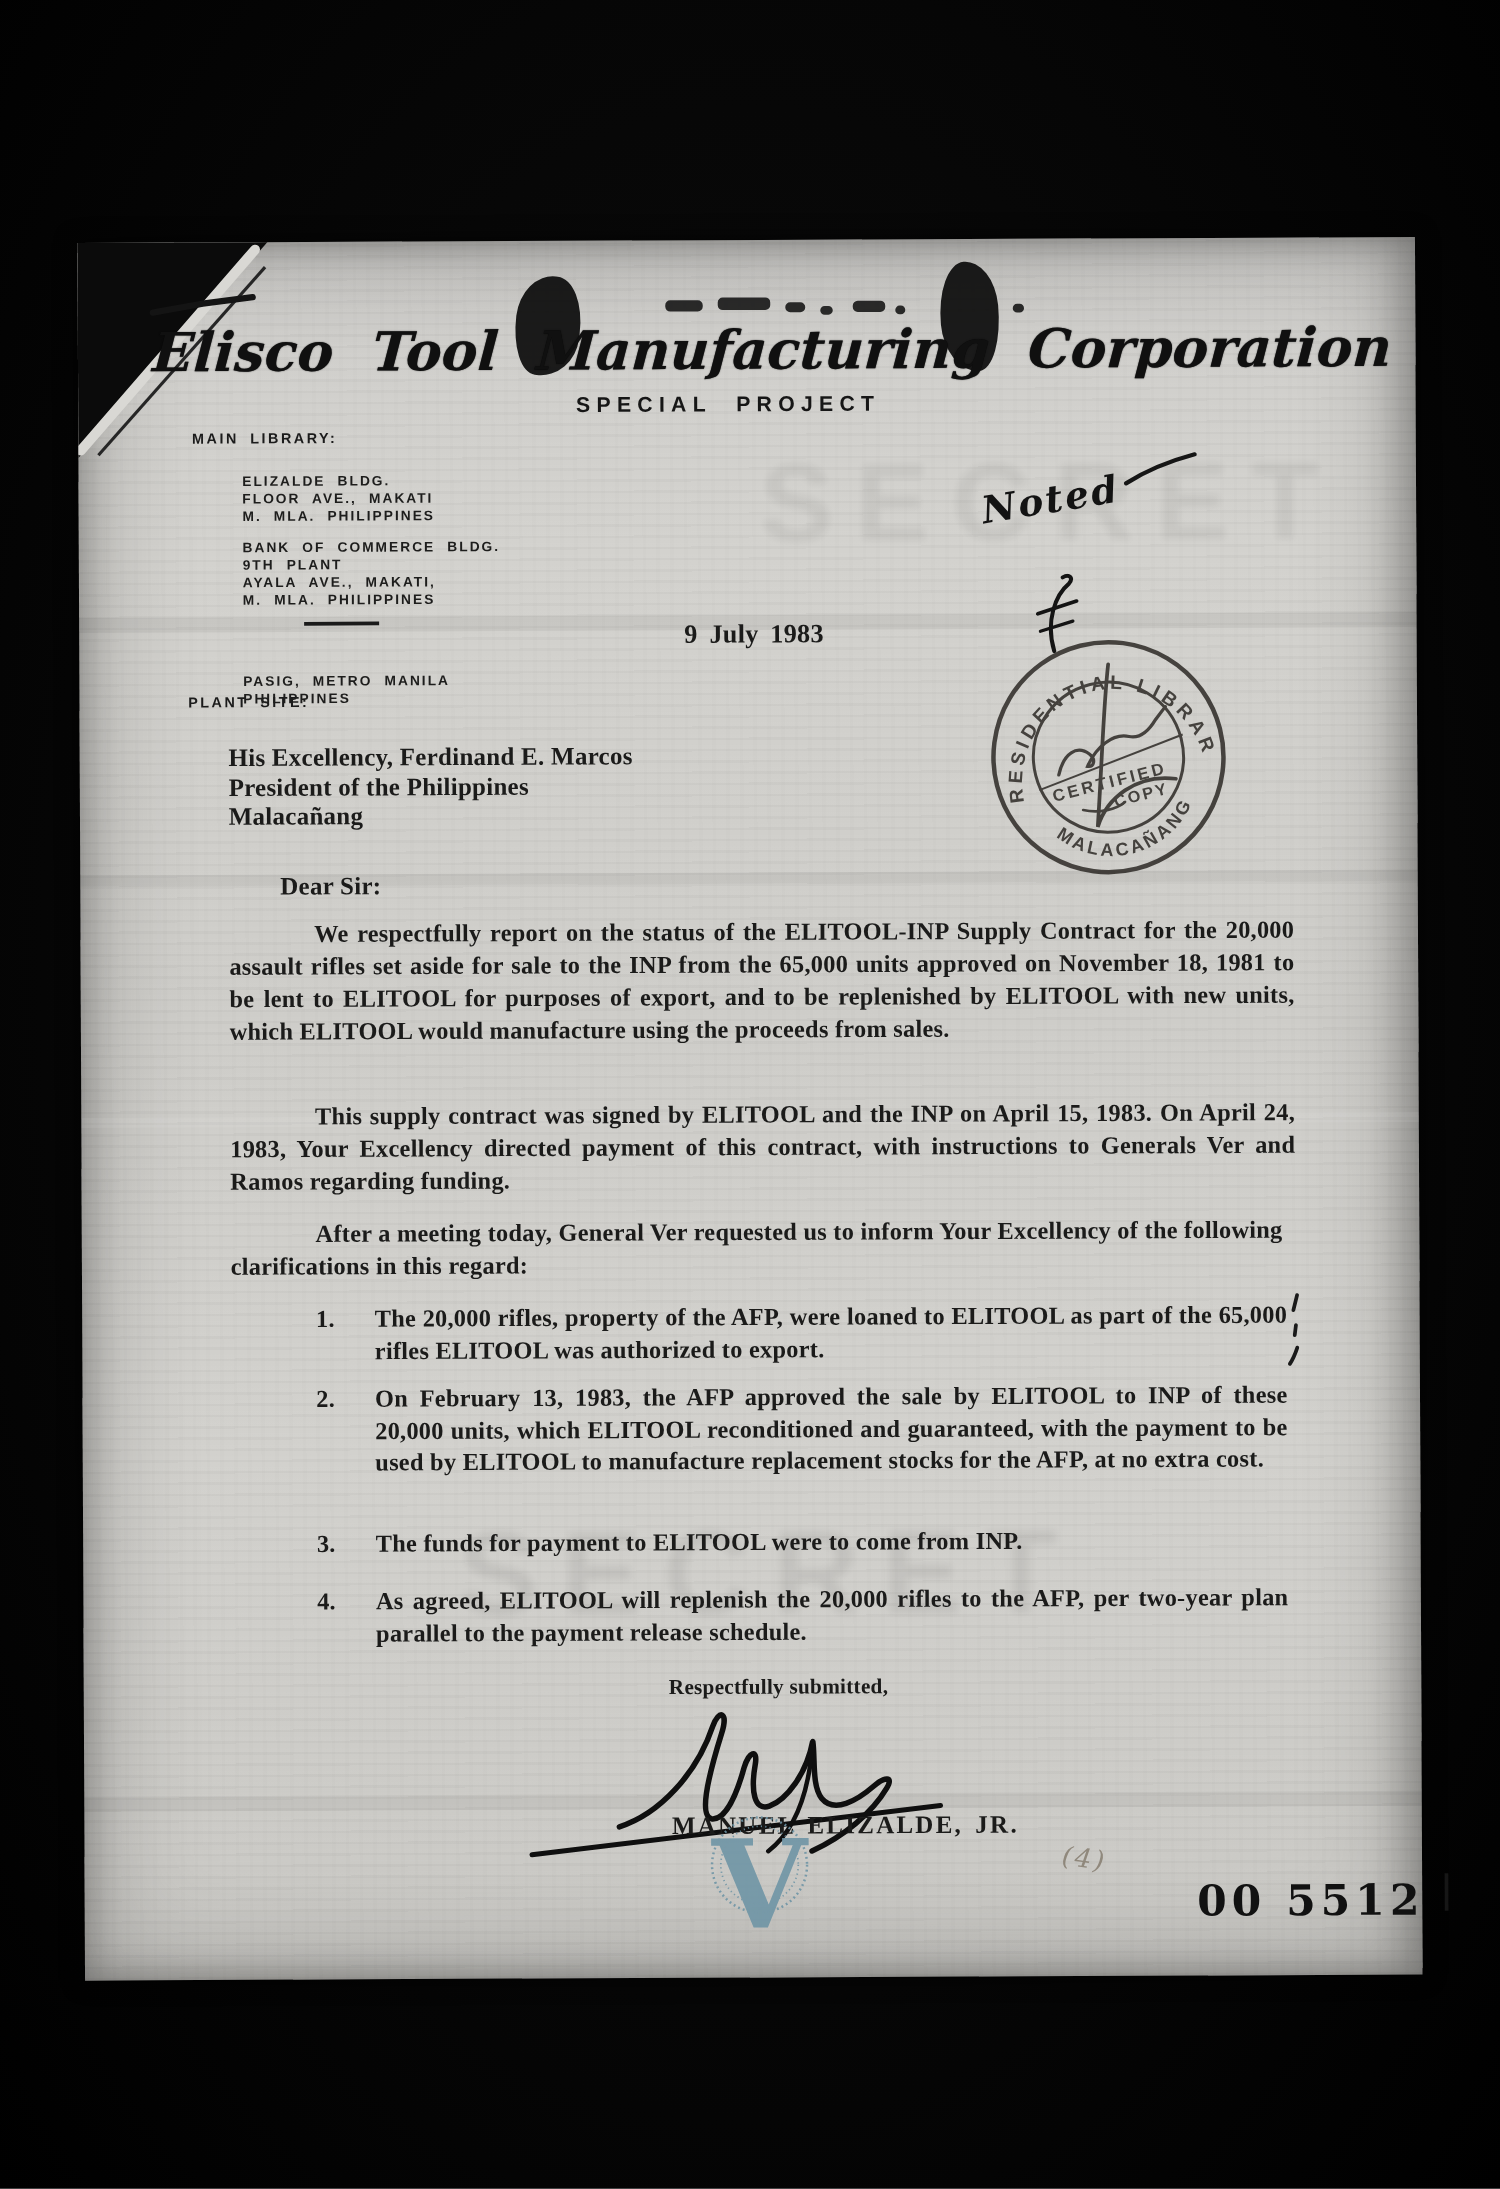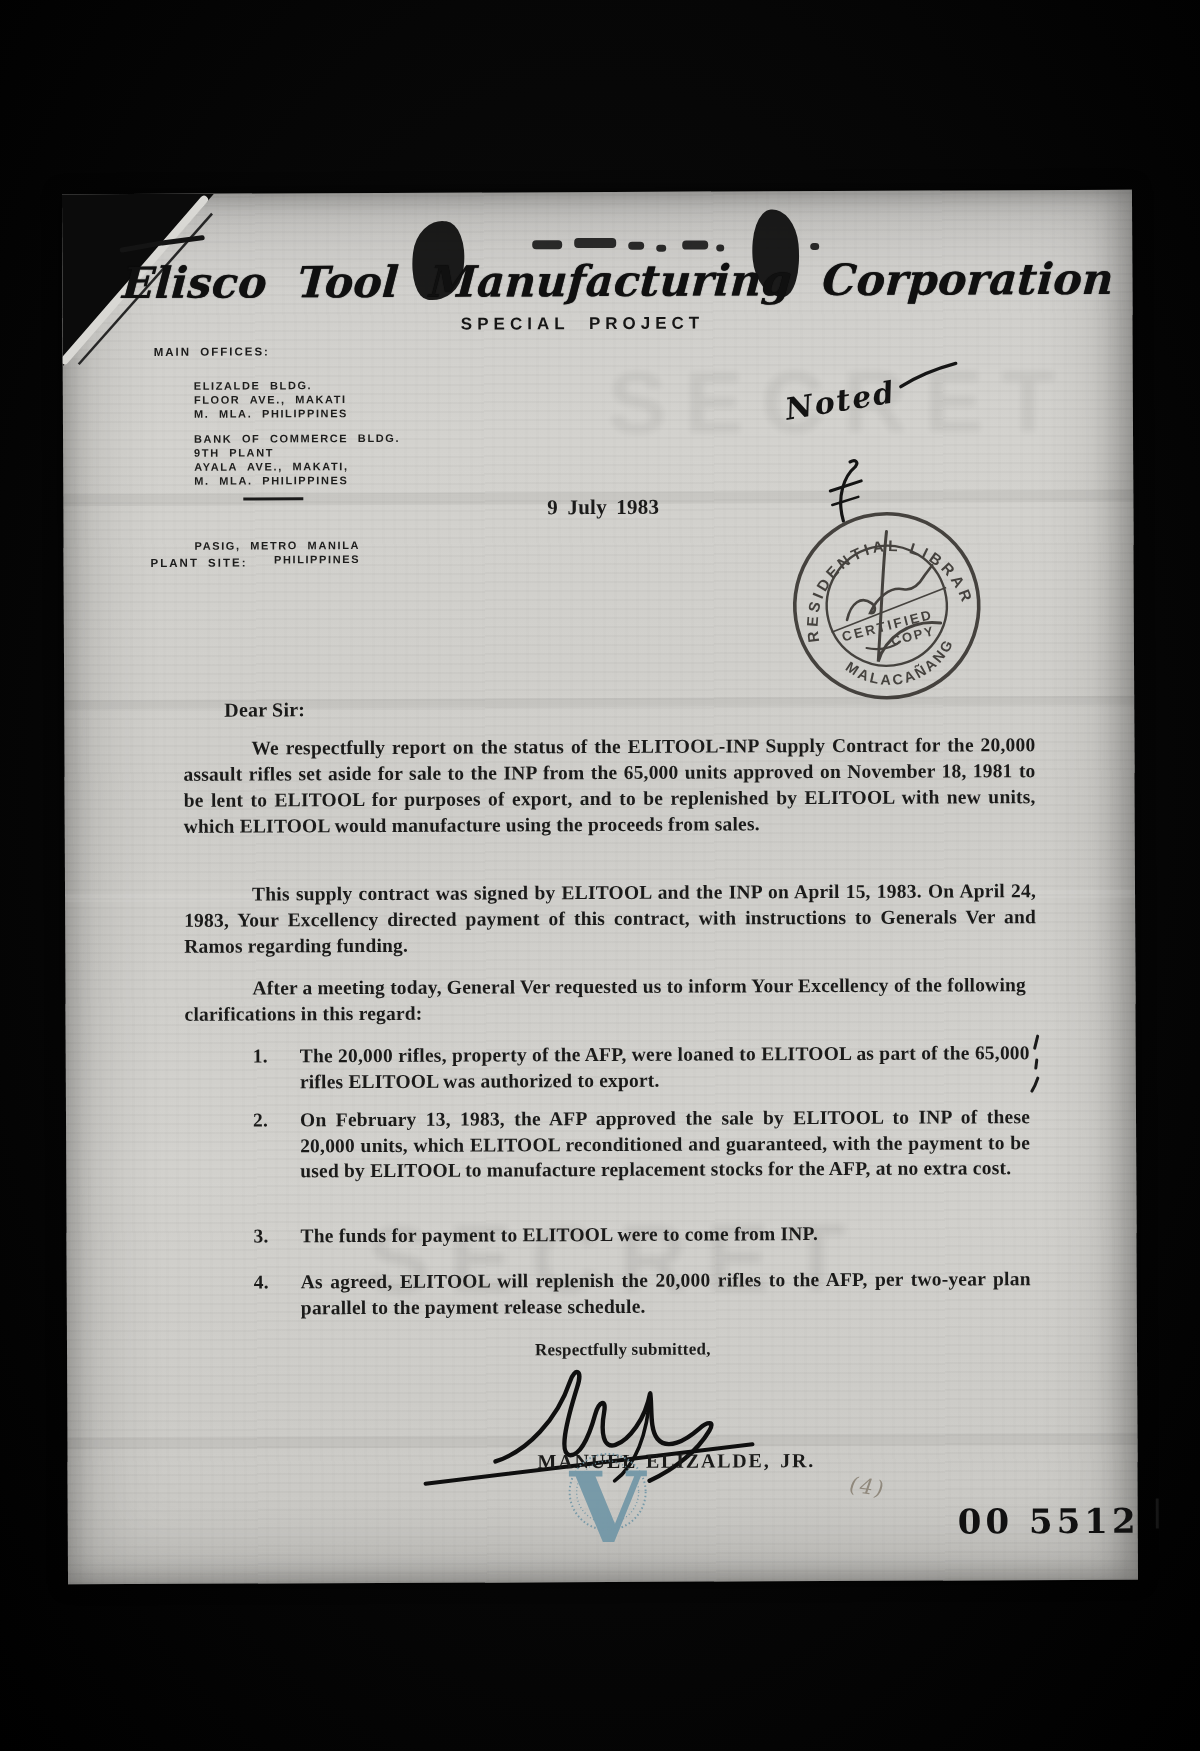--- a/index.html
+++ b/index.html
@@ -121,35 +121,35 @@
     <div class="smudge" style="left:512px;top:46px;width:42px;height:10px;"></div>
     <div class="smudge" style="left:566px;top:50px;width:16px;height:8px;"></div>
     <div class="smudge" style="left:594px;top:53px;width:10px;height:7px;"></div>
     <div class="smudge" style="left:620px;top:49px;width:26px;height:9px;"></div>
     <div class="smudge" style="left:654px;top:53px;width:8px;height:7px;"></div>
     <div class="smudge" style="left:748px;top:52px;width:9px;height:7px;"></div>
 
     <div class="script-title">Elisco Tool Manufacturing Corporation</div>
     <div class="division">SPECIAL PROJECT</div>
 
-    <div class="lh-label" style="left:91px;top:152px;">MAIN OFFICES:</div>
+    <div class="lh-label" style="left:91px;top:152px;">MAIN LIBRARY:</div>
     <div class="lh-addr" style="left:131px;top:185px;">
       <div>ELIZALDE BLDG.</div>
       <div>FLOOR AVE., MAKATI</div>
       <div>M. MLA. PHILIPPINES</div>
     </div>
     <div class="lh-addr" style="left:131px;top:238px;">
       <div>BANK OF COMMERCE BLDG.</div>
       <div>9TH PLANT</div>
       <div>AYALA AVE., MAKATI,</div>
       <div>M. MLA. PHILIPPINES</div>
     </div>
     <div class="lh-rule"></div>
     <div class="lh-label" style="left:87px;top:315px;margin-top:48px;">PLANT SITE:</div>
-    <div class="lh-addr" style="left:131px;top:345px;text-align:right;">
+    <div class="lh-addr" style="left:131px;top:345px;">
       <div>PASIG, METRO MANILA</div>
       <div>PHILIPPINES</div>
     </div>
 
     <div class="dateline typed">9 July 1983</div>
 
     <div class="noted">Noted</div>
     <svg class="penmark-svg" style="left:763px;top:268px;" width="40" height="70" viewBox="0 0 40 70">
       <path d="M 24,3 C 29,0 33,3 29,8 C 18,17 10,38 17,62" fill="none" stroke="#141414" stroke-width="3.2" stroke-linecap="round"></path>
       <path d="M 4,32 L 35,22" fill="none" stroke="#141414" stroke-width="3" stroke-linecap="round"></path>
@@ -175,20 +175,25 @@
         </text>
         <line x1="40" y1="112" x2="162" y2="97" stroke="#26231f" stroke-width="1.6"></line>
         <text x="96" y="124" text-anchor="middle" font-family="Liberation Sans, sans-serif" font-size="13.5" font-weight="bold" letter-spacing="2.5">CERTIFIED</text>
         <text x="118" y="140" text-anchor="middle" font-family="Liberation Sans, sans-serif" font-size="13" font-weight="bold" letter-spacing="2">COPY</text>
         <path d="M 58,104 C 66,88 78,84 86,94 C 90,99 87,105 82,103 C 92,90 108,82 120,88 C 128,92 136,88 144,80 L 154,72" fill="none" stroke="#26231f" stroke-width="2.6" stroke-linecap="round"></path>
         <path d="M 118,28 C 106,60 96,96 78,152 C 90,132 118,118 148,130" fill="none" stroke="#26231f" stroke-width="3" stroke-linecap="round"></path>
         <path d="M 70,136 C 82,142 96,142 104,138" fill="none" stroke="#26231f" stroke-width="2.2" stroke-linecap="round"></path>
       </g>
     </svg>
 
+    <div class="recipient typed">
+      <div>His Excellency, Ferdinand E. Marcos</div>
+      <div>President of the Philippines</div>
+      <div>Malacañang</div>
+    </div>
     <div class="salutation typed">Dear Sir:</div>
 
     <div class="para typed" id="para1">We respectfully report on the status of the ELITOOL-INP Supply Contract for the 20,000 assault rifles set aside for sale to the INP from the 65,000 units approved on November 18, 1981 to be lent to ELITOOL for purposes of export, and to be replenished by ELITOOL with new units, which ELITOOL would manufacture using the proceeds from sales.</div>
     <div class="para typed" id="para2">This supply contract was signed by ELITOOL and the INP on April 15, 1983. On April 24, 1983, Your Excellency directed payment of this contract, with instructions to Generals Ver and Ramos regarding funding.</div>
     <div class="para typed" id="para3">After a meeting today, General Ver requested us to inform Your Excellency of the following clarifications in this regard:</div>
 
     <div class="list-item typed" id="item1">
       <span class="list-num">1.</span>
       <div class="list-text">The 20,000 rifles, property of the AFP, were loaned to ELITOOL as part of the 65,000 rifles ELITOOL was authorized to export.</div>
     </div>

